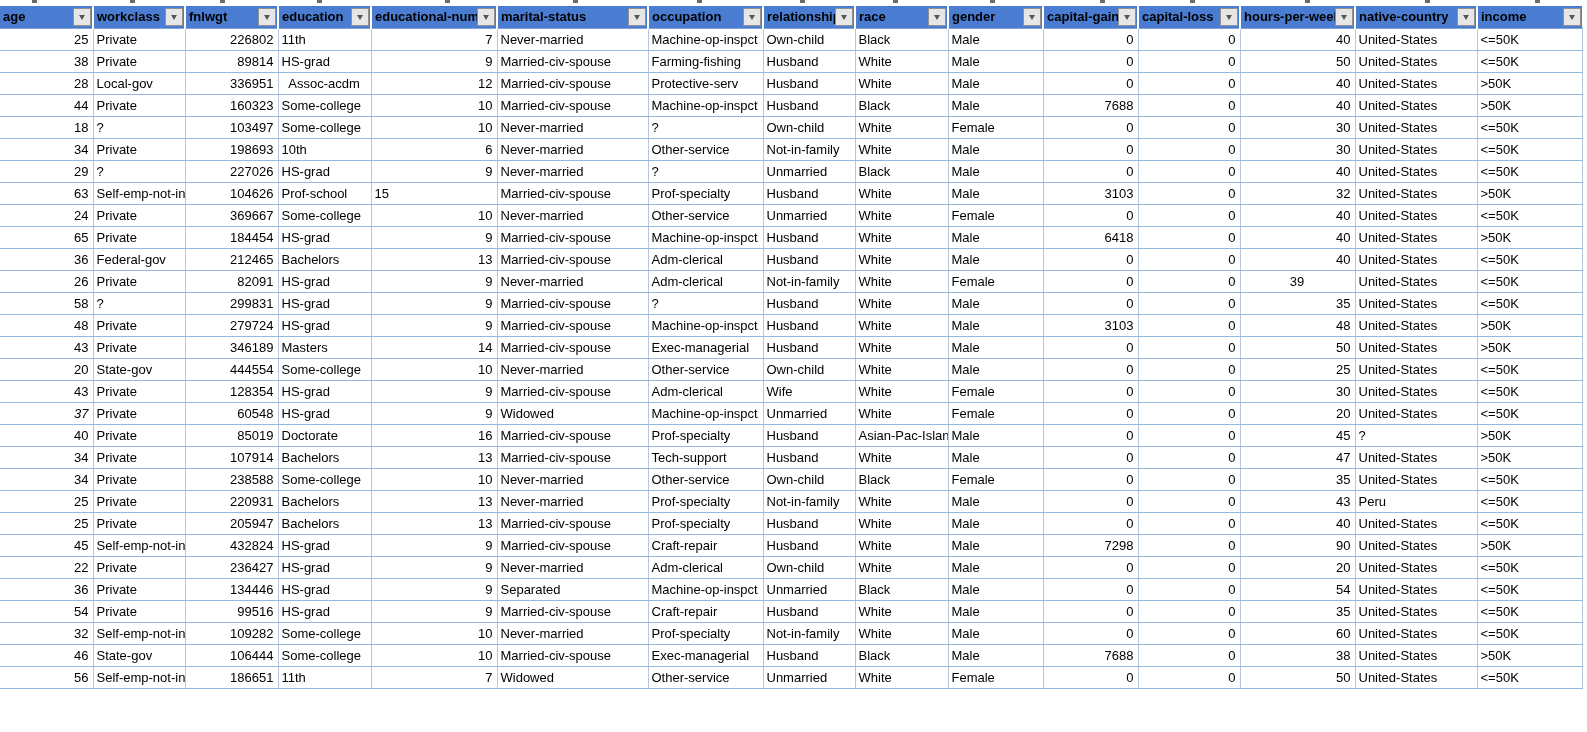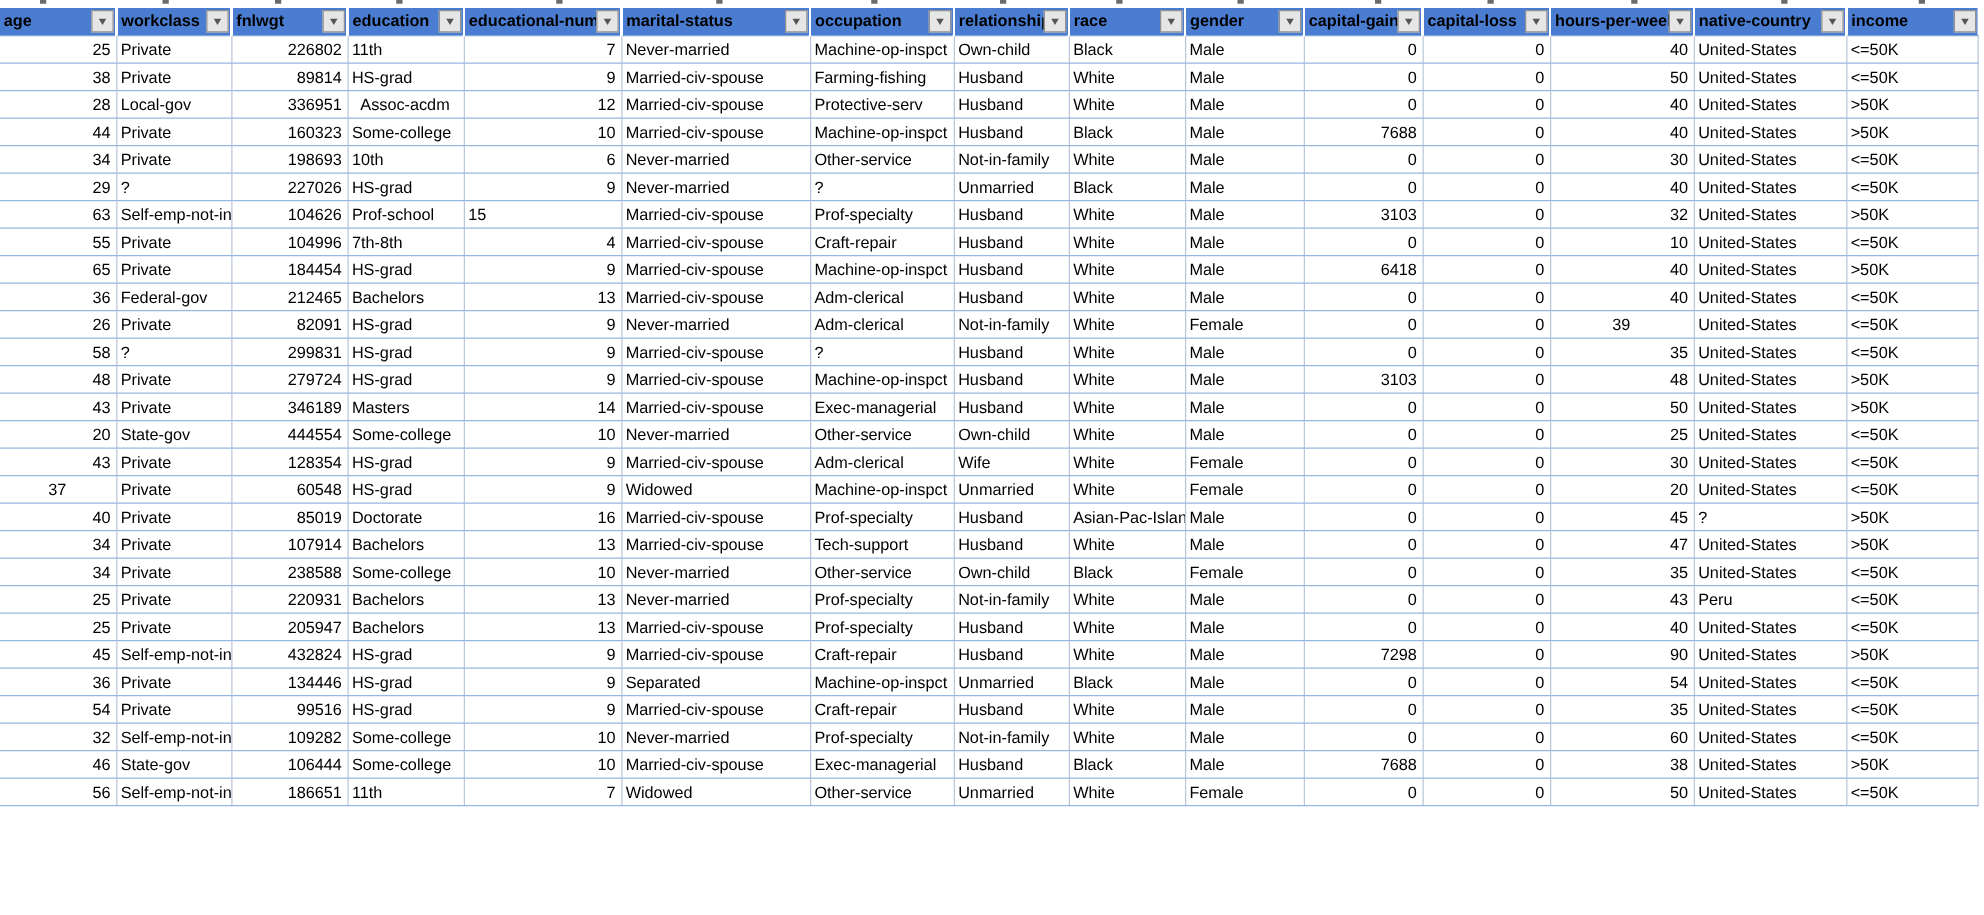--- a/index.html
+++ b/index.html
@@ -230,20 +230,37 @@
         <td style="text-align: left;">Husband</td>
         <td style="text-align: left;">Black</td>
         <td style="text-align: left;">Male</td>
         <td style="text-align: right;">7688</td>
         <td style="text-align: right;">0</td>
         <td style="text-align: right;">40</td>
         <td style="text-align: left;">United-States</td>
         <td style="text-align: left;">&gt;50K</td>
       </tr>
       <tr>
+        <td style="text-align: right;">18</td>
+        <td style="text-align: left;">?</td>
+        <td style="text-align: right;">103497</td>
+        <td style="text-align: left;">Some-college</td>
+        <td style="text-align: right;">10</td>
+        <td style="text-align: left;">Never-married</td>
+        <td style="text-align: left;">?</td>
+        <td style="text-align: left;">Own-child</td>
+        <td style="text-align: left;">White</td>
+        <td style="text-align: left;">Female</td>
+        <td style="text-align: right;">0</td>
+        <td style="text-align: right;">0</td>
+        <td style="text-align: right;">30</td>
+        <td style="text-align: left;">United-States</td>
+        <td style="text-align: left;">&lt;=50K</td>
+      </tr>
+      <tr>
         <td style="text-align: right;">34</td>
         <td style="text-align: left;">Private</td>
         <td style="text-align: right;">198693</td>
         <td style="text-align: left;">10th</td>
         <td style="text-align: right;">6</td>
         <td style="text-align: left;">Never-married</td>
         <td style="text-align: left;">Other-service</td>
         <td style="text-align: left;">Not-in-family</td>
         <td style="text-align: left;">White</td>
         <td style="text-align: left;">Male</td>
@@ -281,33 +298,33 @@
         <td style="text-align: left;">Husband</td>
         <td style="text-align: left;">White</td>
         <td style="text-align: left;">Male</td>
         <td style="text-align: right;">3103</td>
         <td style="text-align: right;">0</td>
         <td style="text-align: right;">32</td>
         <td style="text-align: left;">United-States</td>
         <td style="text-align: left;">&gt;50K</td>
       </tr>
       <tr>
-        <td style="text-align: right;">55</td>
-        <td style="text-align: left;">Private</td>
-        <td style="text-align: right;">104996</td>
-        <td style="text-align: left;">7th-8th</td>
-        <td style="text-align: right;">4</td>
-        <td style="text-align: left;">Married-civ-spouse</td>
-        <td style="text-align: left;">Craft-repair</td>
-        <td style="text-align: left;">Husband</td>
-        <td style="text-align: left;">White</td>
-        <td style="text-align: left;">Male</td>
-        <td style="text-align: right;">0</td>
-        <td style="text-align: right;">0</td>
+        <td style="text-align: right;">24</td>
+        <td style="text-align: left;">Private</td>
+        <td style="text-align: right;">369667</td>
+        <td style="text-align: left;">Some-college</td>
         <td style="text-align: right;">10</td>
+        <td style="text-align: left;">Never-married</td>
+        <td style="text-align: left;">Other-service</td>
+        <td style="text-align: left;">Unmarried</td>
+        <td style="text-align: left;">White</td>
+        <td style="text-align: left;">Female</td>
+        <td style="text-align: right;">0</td>
+        <td style="text-align: right;">0</td>
+        <td style="text-align: right;">40</td>
         <td style="text-align: left;">United-States</td>
         <td style="text-align: left;">&lt;=50K</td>
       </tr>
       <tr>
         <td style="text-align: right;">65</td>
         <td style="text-align: left;">Private</td>
         <td style="text-align: right;">184454</td>
         <td style="text-align: left;">HS-grad</td>
         <td style="text-align: right;">9</td>
         <td style="text-align: left;">Married-civ-spouse</td>
@@ -434,21 +451,21 @@
         <td style="text-align: left; margin-left: 32px;">Wife</td>
         <td style="text-align: left;">White</td>
         <td style="text-align: left;">Female</td>
         <td style="text-align: right;">0</td>
         <td style="text-align: right;">0</td>
         <td style="text-align: right;">30</td>
         <td style="text-align: left;">United-States</td>
         <td style="text-align: left;">&lt;=50K</td>
       </tr>
       <tr>
-        <td style="text-align: center;">37</td>
+        <td style="text-align: right; font-style: italic;">37</td>
         <td style="text-align: left;">Private</td>
         <td style="text-align: right;">60548</td>
         <td style="text-align: left;">HS-grad</td>
         <td style="text-align: right;">9</td>
         <td style="text-align: left;">Widowed</td>
         <td style="text-align: left;">Machine-op-inspct</td>
         <td style="text-align: left;">Unmarried</td>
         <td style="text-align: left;">White</td>
         <td style="text-align: left;">Female</td>
         <td style="text-align: right;">0</td>
@@ -551,20 +568,37 @@
         <td style="text-align: left;">Married-civ-spouse</td>
         <td style="text-align: left;">Craft-repair</td>
         <td style="text-align: left;">Husband</td>
         <td style="text-align: left;">White</td>
         <td style="text-align: left;">Male</td>
         <td style="text-align: right;">7298</td>
         <td style="text-align: right;">0</td>
         <td style="text-align: right;">90</td>
         <td style="text-align: left;">United-States</td>
         <td style="text-align: left;">&gt;50K</td>
+      </tr>
+      <tr>
+        <td style="text-align: right;">22</td>
+        <td style="text-align: left;">Private</td>
+        <td style="text-align: right;">236427</td>
+        <td style="text-align: left;">HS-grad</td>
+        <td style="text-align: right;">9</td>
+        <td style="text-align: left;">Never-married</td>
+        <td style="text-align: left;">Adm-clerical</td>
+        <td style="text-align: left;">Own-child</td>
+        <td style="text-align: left;">White</td>
+        <td style="text-align: left;">Male</td>
+        <td style="text-align: right;">0</td>
+        <td style="text-align: right;">0</td>
+        <td style="text-align: right;">20</td>
+        <td style="text-align: left;">United-States</td>
+        <td style="text-align: left;">&lt;=50K</td>
       </tr>
       <tr>
         <td style="text-align: right;">36</td>
         <td style="text-align: left;">Private</td>
         <td style="text-align: right;">134446</td>
         <td style="text-align: left;">HS-grad</td>
         <td style="text-align: right;">9</td>
         <td style="text-align: left;">Separated</td>
         <td style="text-align: left;">Machine-op-inspct</td>
         <td style="text-align: left;">Unmarried</td>

